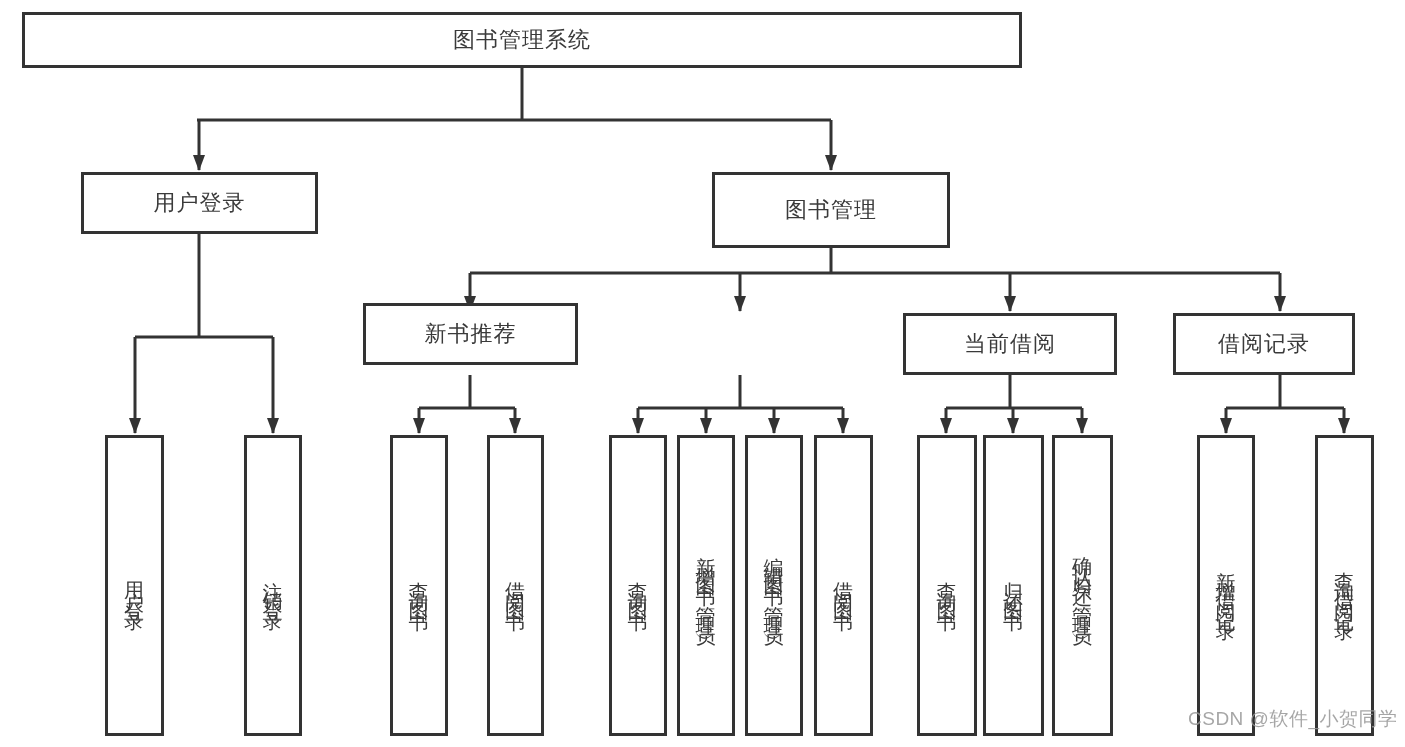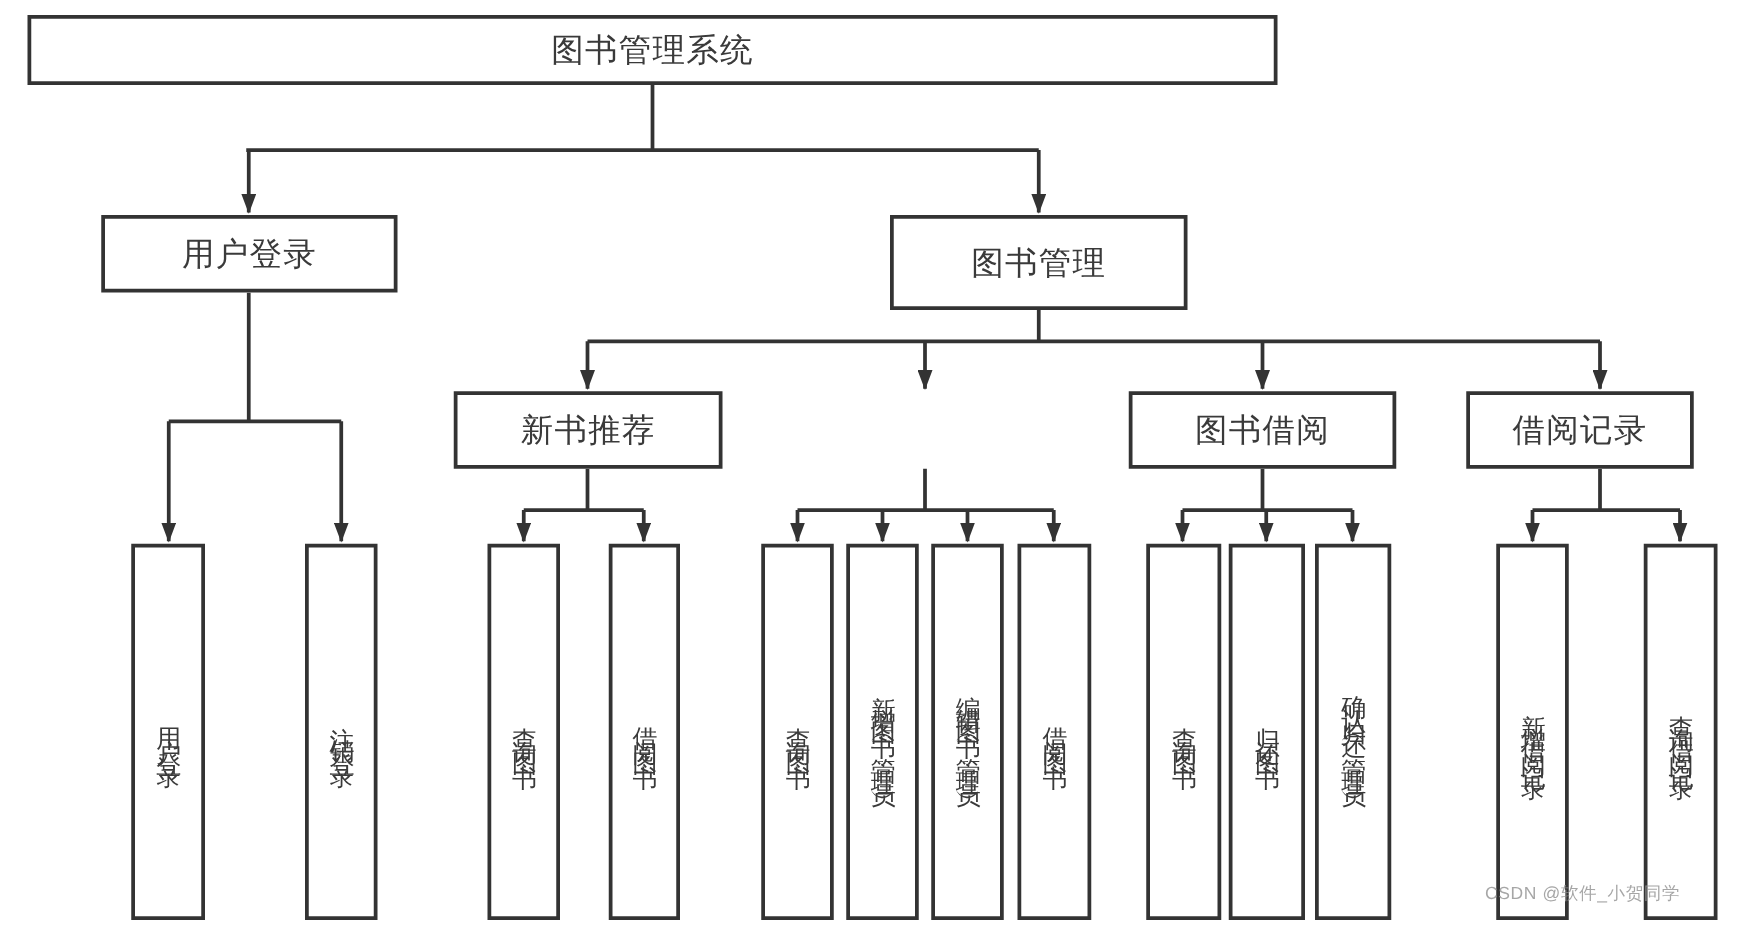--- a/index.html
+++ b/index.html
@@ -26,39 +26,39 @@
     box-sizing: border-box;
     border: 3px solid #333333;
     background: #ffffff;
     color: #3a3a3a;
     display: flex;
     align-items: center;
     justify-content: center;
     z-index: 2;
   }
   .node.h {
-    font-size: 26px;
+    font-size: 22px;
     letter-spacing: 1px;
     white-space: nowrap;
   }
   .node.v span {
     writing-mode: vertical-rl;
     text-orientation: mixed;
     font-size: 20px;
     letter-spacing: 10px;
     line-height: 1;
     white-space: nowrap;
   }
   
   #n-root        { left: 22px;   top: 12px;  width: 1000px; height: 56px; }
   
   #n-user-login  { left: 81px;   top: 172px; width: 237px;  height: 62px; }
   #n-book-mgmt   { left: 712px;  top: 172px; width: 238px;  height: 76px; }
   
-  #n-new-book    { left: 363px;  top: 313px; width: 215px;  height: 62px; }
+  #n-new-book    { left: 363px;  top: 303px; width: 215px;  height: 62px; }
   #n-book-borrow { left: 632px;  top: 313px; width: 216px;  height: 62px; }
   #n-cur-borrow  { left: 903px;  top: 313px; width: 214px;  height: 62px; }
   #n-records     { left: 1173px; top: 313px; width: 182px;  height: 62px; }
   
   #n-leaf-login   { left: 105px;  top: 435px; width: 59px; height: 301px; }
   #n-leaf-logout  { left: 244px;  top: 435px; width: 58px; height: 301px; }
   #n-nb-query     { left: 390px;  top: 435px; width: 58px; height: 301px; }
   #n-nb-borrow    { left: 487px;  top: 435px; width: 57px; height: 301px; }
   #n-bb-query     { left: 609px;  top: 435px; width: 58px; height: 301px; }
   #n-bb-add       { left: 677px;  top: 435px; width: 58px; height: 301px; }
@@ -68,21 +68,21 @@
   #n-cb-return    { left: 983px;  top: 435px; width: 61px; height: 301px; }
   #n-cb-confirm   { left: 1052px; top: 435px; width: 61px; height: 301px; }
   #n-br-add       { left: 1197px; top: 435px; width: 58px; height: 301px; }
   #n-br-query     { left: 1315px; top: 435px; width: 59px; height: 301px; }
 
   .watermark {
     position: absolute;
     left: 1188px;
     top: 706px;
     z-index: 5;
-    font-size: 14px;
+    font-size: 19px;
     color: rgba(150, 150, 150, 0.85);
     white-space: nowrap;
     letter-spacing: 0.5px;
   }
 </style>
 </head>
 <body>
 
 <div class="canvas">
 
@@ -144,21 +144,21 @@
     <span>用户登录</span>
   </div>
   <div class="node h" id="n-book-mgmt">
     <span>图书管理</span>
   </div>
 
   <div class="node h" id="n-new-book">
     <span>新书推荐</span>
   </div>
   <div class="node h" id="n-cur-borrow">
-    <span>图书借阅</span>
+    <span>当前借阅</span>
   </div>
   <div class="node h" id="n-records">
     <span>借阅记录</span>
   </div>
 
   <div class="node v" id="n-leaf-login">
     <span>用户登录</span>
   </div>
   <div class="node v" id="n-leaf-logout">
     <span>注销登录</span>

